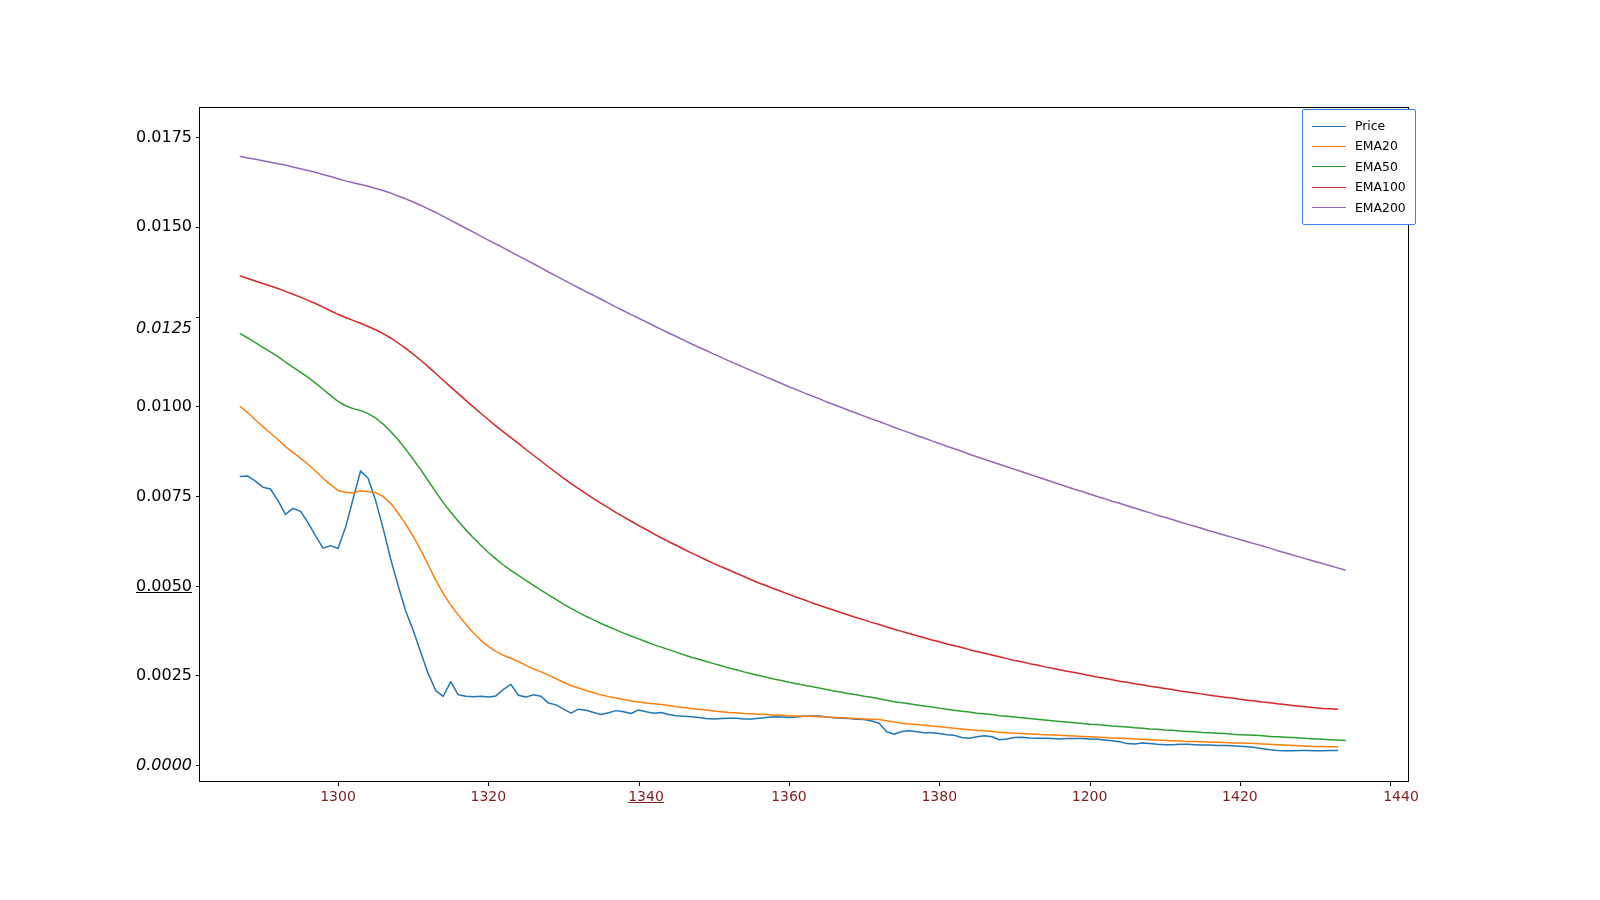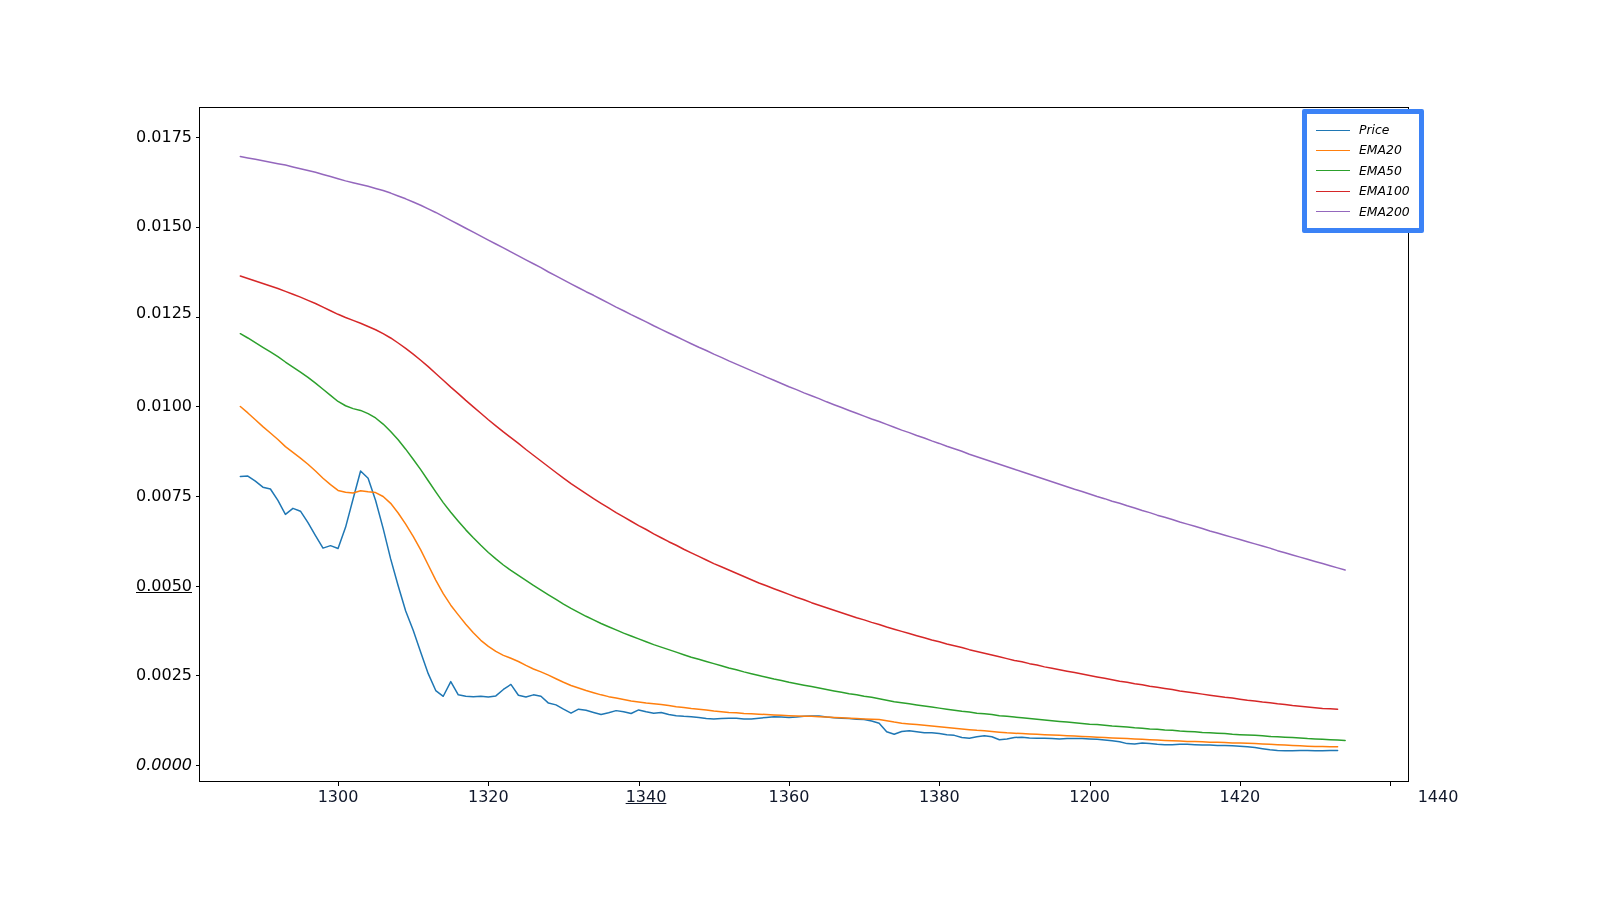--- a/index.html
+++ b/index.html
@@ -58,36 +58,35 @@
     font-size: 16px;
     color: #000000;
     white-space: nowrap;
     line-height: 1;
   }
   .xtick-label {
     position: absolute;
     top: 100%;
     margin-top: 7px;
     transform: translateX(-50%);
-    font-size: 16px;
-    color: #0f172a;
+    font-size: 14px;
+    color: #7f1d1d;
     white-space: nowrap;
     line-height: 1;
   }
 
   #legend {
     position: absolute;
     left: 1103px;
     top: 2px;
     background: #ffffff;
-    border: 5px solid #3b82f6;
+    border: 1px solid #3b82f6;
     border-radius: 2px;
     padding: 6px 9px 6px 9px;
     box-shadow: 0 0 0 0 rgba(0,0,0,0);
-    font-style: italic;
   }
   .legend-row {
     display: flex;
     align-items: center;
     height: 20.4px;
   }
   .legend-swatch {
     width: 34px;
     height: 0;
     border-top-width: 1.7px;
@@ -118,21 +117,21 @@
         <div class="ytick-label" style="top: 658.143px; font-style: italic;">0.0000</div>
         <div class="tick-mark ytick-mark" style="top: 568.478px;"></div>
         <div class="ytick-label" style="top: 568.478px;">0.0025</div>
         <div class="tick-mark ytick-mark" style="top: 478.812px;"></div>
         <div class="ytick-label" style="top: 478.812px; text-decoration: underline;">0.0050</div>
         <div class="tick-mark ytick-mark" style="top: 389.147px;"></div>
         <div class="ytick-label" style="top: 389.147px;">0.0075</div>
         <div class="tick-mark ytick-mark" style="top: 299.482px;"></div>
         <div class="ytick-label" style="top: 299.482px; margin-left: 25px;">0.0100</div>
         <div class="tick-mark ytick-mark" style="top: 209.817px;"></div>
-        <div class="ytick-label" style="top: 206px;">0.0125</div>
+        <div class="ytick-label" style="top: 221px; font-style: italic;">0.0125</div>
         <div class="tick-mark ytick-mark" style="top: 120.151px;"></div>
         <div class="ytick-label" style="top: 119px;">0.0150</div>
         <div class="tick-mark ytick-mark" style="top: 30.4862px;"></div>
         <div class="ytick-label" style="top: 30.4862px;">0.0175</div>
       </div>
     <div id="xtick-container">
         <div class="tick-mark xtick-mark" style="left: 139.037px;"></div>
         <div class="xtick-label" style="left: 139.037px;">1300</div>
         <div class="tick-mark xtick-mark" style="left: 289.348px;"></div>
         <div class="xtick-label" style="left: 289.348px; text-align: right;">1320</div>
@@ -140,21 +139,21 @@
         <div class="xtick-label" style="left: 447px; text-decoration: underline;">1340</div>
         <div class="tick-mark xtick-mark" style="left: 589.969px;"></div>
         <div class="xtick-label" style="left: 589.969px;">1360</div>
         <div class="tick-mark xtick-mark" style="left: 740.28px;"></div>
         <div class="xtick-label" style="left: 740.28px;">1380</div>
         <div class="tick-mark xtick-mark" style="left: 890.59px;"></div>
         <div class="xtick-label" style="left: 890.59px;">1200</div>
         <div class="tick-mark xtick-mark" style="left: 1040.9px;"></div>
         <div class="xtick-label" style="left: 1040.9px;">1420</div>
         <div class="tick-mark xtick-mark" style="left: 1191.21px;"></div>
-        <div class="xtick-label" style="left: 1239px;">1440</div>
+        <div class="xtick-label" style="left: 1202px;">1440</div>
       </div>
 
     <svg id="chart-svg" viewBox="0 0 1210 675" preserveAspectRatio="none">
         <polyline points="41.34,369.42 48.85,369.06 56.37,374.08 63.88,380.18 71.40,381.97 78.91,393.45 86.43,407.44 93.94,401.34 101.46,404.21 108.98,415.69 116.49,428.60 124.01,441.15 131.52,438.64 139.04,441.51 146.55,420.35 154.07,392.02 161.58,364.04 169.10,371.21 176.61,393.45 184.13,421.43 191.65,451.91 199.16,478.81 206.68,503.92 214.19,523.29 221.71,545.16 229.22,566.68 236.74,583.54 244.25,589.28 251.77,574.57 259.29,587.85 266.80,589.28 274.32,589.64 281.83,589.28 289.35,590.00 296.86,588.92 304.38,582.47 311.89,577.44 319.41,588.20 326.93,590.00 334.44,587.85 341.96,589.28 349.47,596.09 356.99,597.89 364.50,602.19 372.02,606.14 379.53,602.19 387.05,603.27 394.57,605.42 402.08,607.57 409.60,605.78 417.11,603.63 424.63,604.70 432.14,606.50 439.66,602.91 447.17,604.70 454.69,606.14 462.20,605.42 469.72,607.57 477.24,608.65 484.75,609.37 492.27,609.72 499.78,610.44 507.30,611.52 514.81,611.88 522.33,611.52 529.84,611.16 537.36,611.16 544.88,611.88 552.39,611.88 559.91,611.16 567.42,610.44 574.94,609.72 582.45,610.08 589.97,610.44 597.48,610.08 605.00,609.37 612.52,609.01 620.03,609.01 627.55,610.08 635.06,610.80 642.58,611.16 650.09,611.52 657.61,612.23 665.12,612.59 672.64,614.03 680.16,616.18 687.67,624.79 695.19,627.30 702.70,624.43 710.22,623.71 717.73,624.79 725.25,625.86 732.76,625.86 740.28,626.58 747.80,627.66 755.31,628.37 762.83,630.53 770.34,631.24 777.86,629.81 785.37,628.73 792.89,629.81 800.40,632.68 807.92,631.96 815.43,630.53 822.95,630.17 830.47,630.88 837.98,631.24 845.50,631.24 853.01,631.60 860.53,631.96 868.04,631.60 875.56,631.60 883.07,631.60 890.59,631.96 898.11,632.32 905.62,633.04 913.14,633.75 920.65,634.83 928.17,636.62 935.68,636.98 943.20,635.91 950.71,636.62 958.23,637.34 965.75,637.70 973.26,637.70 980.78,637.34 988.29,637.34 995.81,637.70 1003.32,638.06 1010.84,638.06 1018.35,638.42 1025.87,638.42 1033.39,638.78 1040.90,639.13 1048.42,639.85 1055.93,640.57 1063.45,641.64 1070.96,642.72 1078.48,643.44 1085.99,643.80 1093.51,643.80 1101.02,643.44 1108.54,643.44 1116.06,643.80 1123.57,643.80 1131.09,643.44 1138.60,643.44" fill="none" stroke="#1f77b4" stroke-width="1.5" stroke-linejoin="round" stroke-linecap="round"></polyline>
         <polyline points="41.34,299.48 48.85,305.94 56.37,312.75 63.88,319.57 71.40,326.02 78.91,332.48 86.43,339.65 93.94,345.39 101.46,351.13 108.98,357.23 116.49,364.04 124.01,371.21 131.52,377.67 139.04,383.41 146.55,385.20 154.07,385.92 161.58,383.77 169.10,384.84 176.61,385.56 184.13,389.51 191.65,396.32 199.16,406.00 206.68,417.12 214.19,429.32 221.71,442.95 229.22,458.01 236.74,473.07 244.25,486.70 251.77,498.18 259.29,507.86 266.80,517.19 274.32,525.80 281.83,533.33 289.35,539.43 296.86,544.45 304.38,548.39 311.89,551.26 319.41,554.49 326.93,558.44 334.44,562.02 341.96,564.89 349.47,568.12 356.99,571.71 364.50,575.29 372.02,578.52 379.53,581.03 387.05,583.54 394.57,585.69 402.08,587.85 409.60,589.64 417.11,591.07 424.63,592.51 432.14,593.94 439.66,595.02 447.17,596.09 454.69,596.81 462.20,597.53 469.72,598.61 477.24,599.68 484.75,600.40 492.27,601.47 499.78,602.19 507.30,602.91 514.81,603.99 522.33,604.70 529.84,605.42 537.36,605.78 544.88,606.50 552.39,606.85 559.91,607.21 567.42,607.57 574.94,607.93 582.45,608.29 589.97,608.65 597.48,609.01 605.00,609.37 612.52,609.37 620.03,609.72 627.55,610.08 635.06,610.44 642.58,610.80 650.09,611.16 657.61,611.52 665.12,611.88 672.64,612.23 680.16,612.59 687.67,613.67 695.19,615.10 702.70,616.18 710.22,616.90 717.73,617.61 725.25,618.33 732.76,619.05 740.28,619.77 747.80,620.48 755.31,621.20 762.83,621.92 770.34,622.64 777.86,623.35 785.37,623.71 792.89,624.43 800.40,625.15 807.92,625.86 815.43,626.22 822.95,626.58 830.47,626.94 837.98,627.30 845.50,627.66 853.01,628.02 860.53,628.37 868.04,628.73 875.56,629.09 883.07,629.45 890.59,629.81 898.11,630.17 905.62,630.53 913.14,630.88 920.65,631.24 928.17,631.60 935.68,631.96 943.20,632.32 950.71,632.68 958.23,633.04 965.75,633.40 973.26,633.75 980.78,634.11 988.29,634.47 995.81,634.47 1003.32,634.83 1010.84,635.19 1018.35,635.19 1025.87,635.55 1033.39,635.91 1040.90,635.91 1048.42,636.26 1055.93,636.62 1063.45,636.98 1070.96,637.34 1078.48,637.70 1085.99,638.06 1093.51,638.42 1101.02,638.78 1108.54,639.13 1116.06,639.49 1123.57,639.49 1131.09,639.85 1138.60,639.85" fill="none" stroke="#ff7f0e" stroke-width="1.5" stroke-linejoin="round" stroke-linecap="round"></polyline>
         <polyline points="41.34,226.67 48.85,230.98 56.37,235.64 63.88,240.30 71.40,244.97 78.91,249.63 86.43,255.01 93.94,260.03 101.46,265.05 108.98,270.43 116.49,276.17 124.01,282.27 131.52,288.36 139.04,294.46 146.55,298.76 154.07,301.63 161.58,303.43 169.10,306.66 176.61,310.96 184.13,317.06 191.65,324.59 199.16,332.84 206.68,342.16 214.19,352.21 221.71,362.61 229.22,373.72 236.74,384.84 244.25,395.60 251.77,405.29 259.29,414.25 266.80,422.86 274.32,430.75 281.83,438.28 289.35,445.46 296.86,451.91 304.38,458.01 311.89,463.39 319.41,468.41 326.93,473.43 334.44,478.45 341.96,483.12 349.47,487.78 356.99,492.44 364.50,497.10 372.02,501.41 379.53,505.35 387.05,509.30 394.57,512.89 402.08,516.47 409.60,519.70 417.11,522.93 424.63,526.16 432.14,529.02 439.66,531.89 447.17,534.76 454.69,537.63 462.20,540.14 469.72,542.65 477.24,545.16 484.75,547.68 492.27,550.19 499.78,552.34 507.30,554.49 514.81,556.64 522.33,558.79 529.84,560.95 537.36,562.74 544.88,564.89 552.39,566.68 559.91,568.48 567.42,570.27 574.94,572.06 582.45,573.50 589.97,575.29 597.48,576.73 605.00,578.16 612.52,579.60 620.03,581.03 627.55,582.47 635.06,583.90 642.58,585.33 650.09,586.77 657.61,587.85 665.12,589.28 672.64,590.36 680.16,591.79 687.67,593.23 695.19,594.66 702.70,595.74 710.22,596.81 717.73,597.89 725.25,598.96 732.76,600.04 740.28,601.12 747.80,602.19 755.31,603.27 762.83,604.34 770.34,605.06 777.86,606.14 785.37,606.85 792.89,607.57 800.40,608.65 807.92,609.37 815.43,610.08 822.95,610.80 830.47,611.52 837.98,612.23 845.50,612.95 853.01,613.67 860.53,614.39 868.04,615.10 875.56,615.82 883.07,616.54 890.59,617.26 898.11,617.61 905.62,618.33 913.14,619.05 920.65,619.41 928.17,620.12 935.68,620.84 943.20,621.20 950.71,621.92 958.23,622.28 965.75,622.99 973.26,623.35 980.78,624.07 988.29,624.43 995.81,624.79 1003.32,625.50 1010.84,625.86 1018.35,626.22 1025.87,626.58 1033.39,627.30 1040.90,627.66 1048.42,628.02 1055.93,628.37 1063.45,628.73 1070.96,629.45 1078.48,629.81 1085.99,630.17 1093.51,630.53 1101.02,630.88 1108.54,631.60 1116.06,631.96 1123.57,632.32 1131.09,632.68 1138.60,633.04 1146.12,633.40" fill="none" stroke="#2ca02c" stroke-width="1.5" stroke-linejoin="round" stroke-linecap="round"></polyline>
         <polyline points="41.34,168.93 48.85,171.44 56.37,173.95 63.88,176.46 71.40,178.97 78.91,181.48 86.43,184.35 93.94,187.22 101.46,190.09 108.98,193.32 116.49,196.55 124.01,200.13 131.52,203.72 139.04,207.31 146.55,210.53 154.07,213.40 161.58,216.27 169.10,219.50 176.61,222.73 184.13,226.67 191.65,230.98 199.16,236.00 206.68,241.38 214.19,247.12 221.71,253.21 229.22,259.67 236.74,266.49 244.25,273.30 251.77,280.11 259.29,286.57 266.80,293.38 274.32,299.84 281.83,306.30 289.35,312.75 296.86,318.85 304.38,324.95 311.89,330.69 319.41,336.42 326.93,342.52 334.44,348.26 341.96,354.00 349.47,359.74 356.99,365.48 364.50,371.21 372.02,376.59 379.53,381.62 387.05,386.64 394.57,391.66 402.08,396.32 409.60,400.98 417.11,405.65 424.63,409.95 432.14,414.25 439.66,418.56 447.17,422.50 454.69,426.81 462.20,430.75 469.72,434.70 477.24,438.28 484.75,442.23 492.27,445.82 499.78,449.40 507.30,452.99 514.81,456.58 522.33,459.80 529.84,463.03 537.36,466.26 544.88,469.49 552.39,472.72 559.91,475.94 567.42,478.81 574.94,481.68 582.45,484.55 589.97,487.42 597.48,490.29 605.00,492.80 612.52,495.67 620.03,498.18 627.55,500.69 635.06,503.20 642.58,505.71 650.09,508.22 657.61,510.73 665.12,512.89 672.64,515.40 680.16,517.55 687.67,520.06 695.19,522.21 702.70,524.36 710.22,526.51 717.73,528.67 725.25,530.82 732.76,532.97 740.28,534.76 747.80,536.92 755.31,538.71 762.83,540.50 770.34,542.65 777.86,544.45 785.37,546.24 792.89,548.03 800.40,549.83 807.92,551.62 815.43,553.41 822.95,554.85 830.47,556.64 837.98,558.08 845.50,559.87 853.01,561.30 860.53,562.74 868.04,564.17 875.56,565.61 883.07,567.04 890.59,568.48 898.11,569.91 905.62,571.35 913.14,572.78 920.65,574.22 928.17,575.29 935.68,576.73 943.20,577.80 950.71,579.24 958.23,580.31 965.75,581.39 973.26,582.47 980.78,583.90 988.29,584.98 995.81,586.05 1003.32,587.13 1010.84,588.20 1018.35,589.28 1025.87,590.36 1033.39,591.07 1040.90,592.15 1048.42,593.23 1055.93,593.94 1063.45,595.02 1070.96,595.74 1078.48,596.81 1085.99,597.53 1093.51,598.61 1101.02,599.32 1108.54,600.04 1116.06,600.76 1123.57,601.47 1131.09,601.83 1138.60,602.19" fill="none" stroke="#d62728" stroke-width="1.5" stroke-linejoin="round" stroke-linecap="round"></polyline>
         <polyline points="41.34,49.50 48.85,50.93 56.37,52.36 63.88,53.80 71.40,55.23 78.91,56.67 86.43,58.10 93.94,59.90 101.46,61.69 108.98,63.48 116.49,65.28 124.01,67.43 131.52,69.58 139.04,71.73 146.55,73.88 154.07,75.68 161.58,77.47 169.10,79.26 176.61,81.42 184.13,83.57 191.65,86.08 199.16,88.95 206.68,91.82 214.19,95.05 221.71,98.27 229.22,101.86 236.74,105.45 244.25,109.39 251.77,113.34 259.29,117.28 266.80,121.23 274.32,125.17 281.83,129.12 289.35,133.06 296.86,137.01 304.38,140.95 311.89,144.90 319.41,148.84 326.93,152.79 334.44,156.73 341.96,160.68 349.47,164.98 356.99,168.93 364.50,172.87 372.02,176.82 379.53,180.77 387.05,184.71 394.57,188.30 402.08,192.24 409.60,196.19 417.11,200.13 424.63,203.72 432.14,207.66 439.66,211.25 447.17,214.84 454.69,218.78 462.20,222.37 469.72,225.96 477.24,229.54 484.75,233.13 492.27,236.72 499.78,240.30 507.30,243.53 514.81,247.12 522.33,250.35 529.84,253.93 537.36,257.16 544.88,260.39 552.39,263.62 559.91,266.84 567.42,270.07 574.94,273.30 582.45,276.53 589.97,279.76 597.48,282.62 605.00,285.85 612.52,288.72 620.03,291.59 627.55,294.82 635.06,297.69 642.58,300.56 650.09,303.43 657.61,306.30 665.12,309.17 672.64,312.04 680.16,314.55 687.67,317.41 695.19,320.28 702.70,323.15 710.22,325.66 717.73,328.53 725.25,331.04 732.76,333.91 740.28,336.42 747.80,339.29 755.31,341.80 762.83,344.31 770.34,347.18 777.86,349.69 785.37,352.21 792.89,354.72 800.40,357.23 807.92,359.74 815.43,362.25 822.95,364.76 830.47,367.27 837.98,369.78 845.50,372.29 853.01,374.80 860.53,377.31 868.04,379.82 875.56,382.33 883.07,384.48 890.59,387.00 898.11,389.51 905.62,391.66 913.14,394.17 920.65,396.32 928.17,398.83 935.68,400.98 943.20,403.49 950.71,405.65 958.23,408.16 965.75,410.31 973.26,412.46 980.78,414.97 988.29,417.12 995.81,419.27 1003.32,421.43 1010.84,423.94 1018.35,426.09 1025.87,428.24 1033.39,430.39 1040.90,432.55 1048.42,434.70 1055.93,436.85 1063.45,439.00 1070.96,441.15 1078.48,443.66 1085.99,445.82 1093.51,447.97 1101.02,450.12 1108.54,452.27 1116.06,454.42 1123.57,456.58 1131.09,458.73 1138.60,460.88 1146.12,463.03" fill="none" stroke="#9467bd" stroke-width="1.5" stroke-linejoin="round" stroke-linecap="round"></polyline>
       </svg>
 

